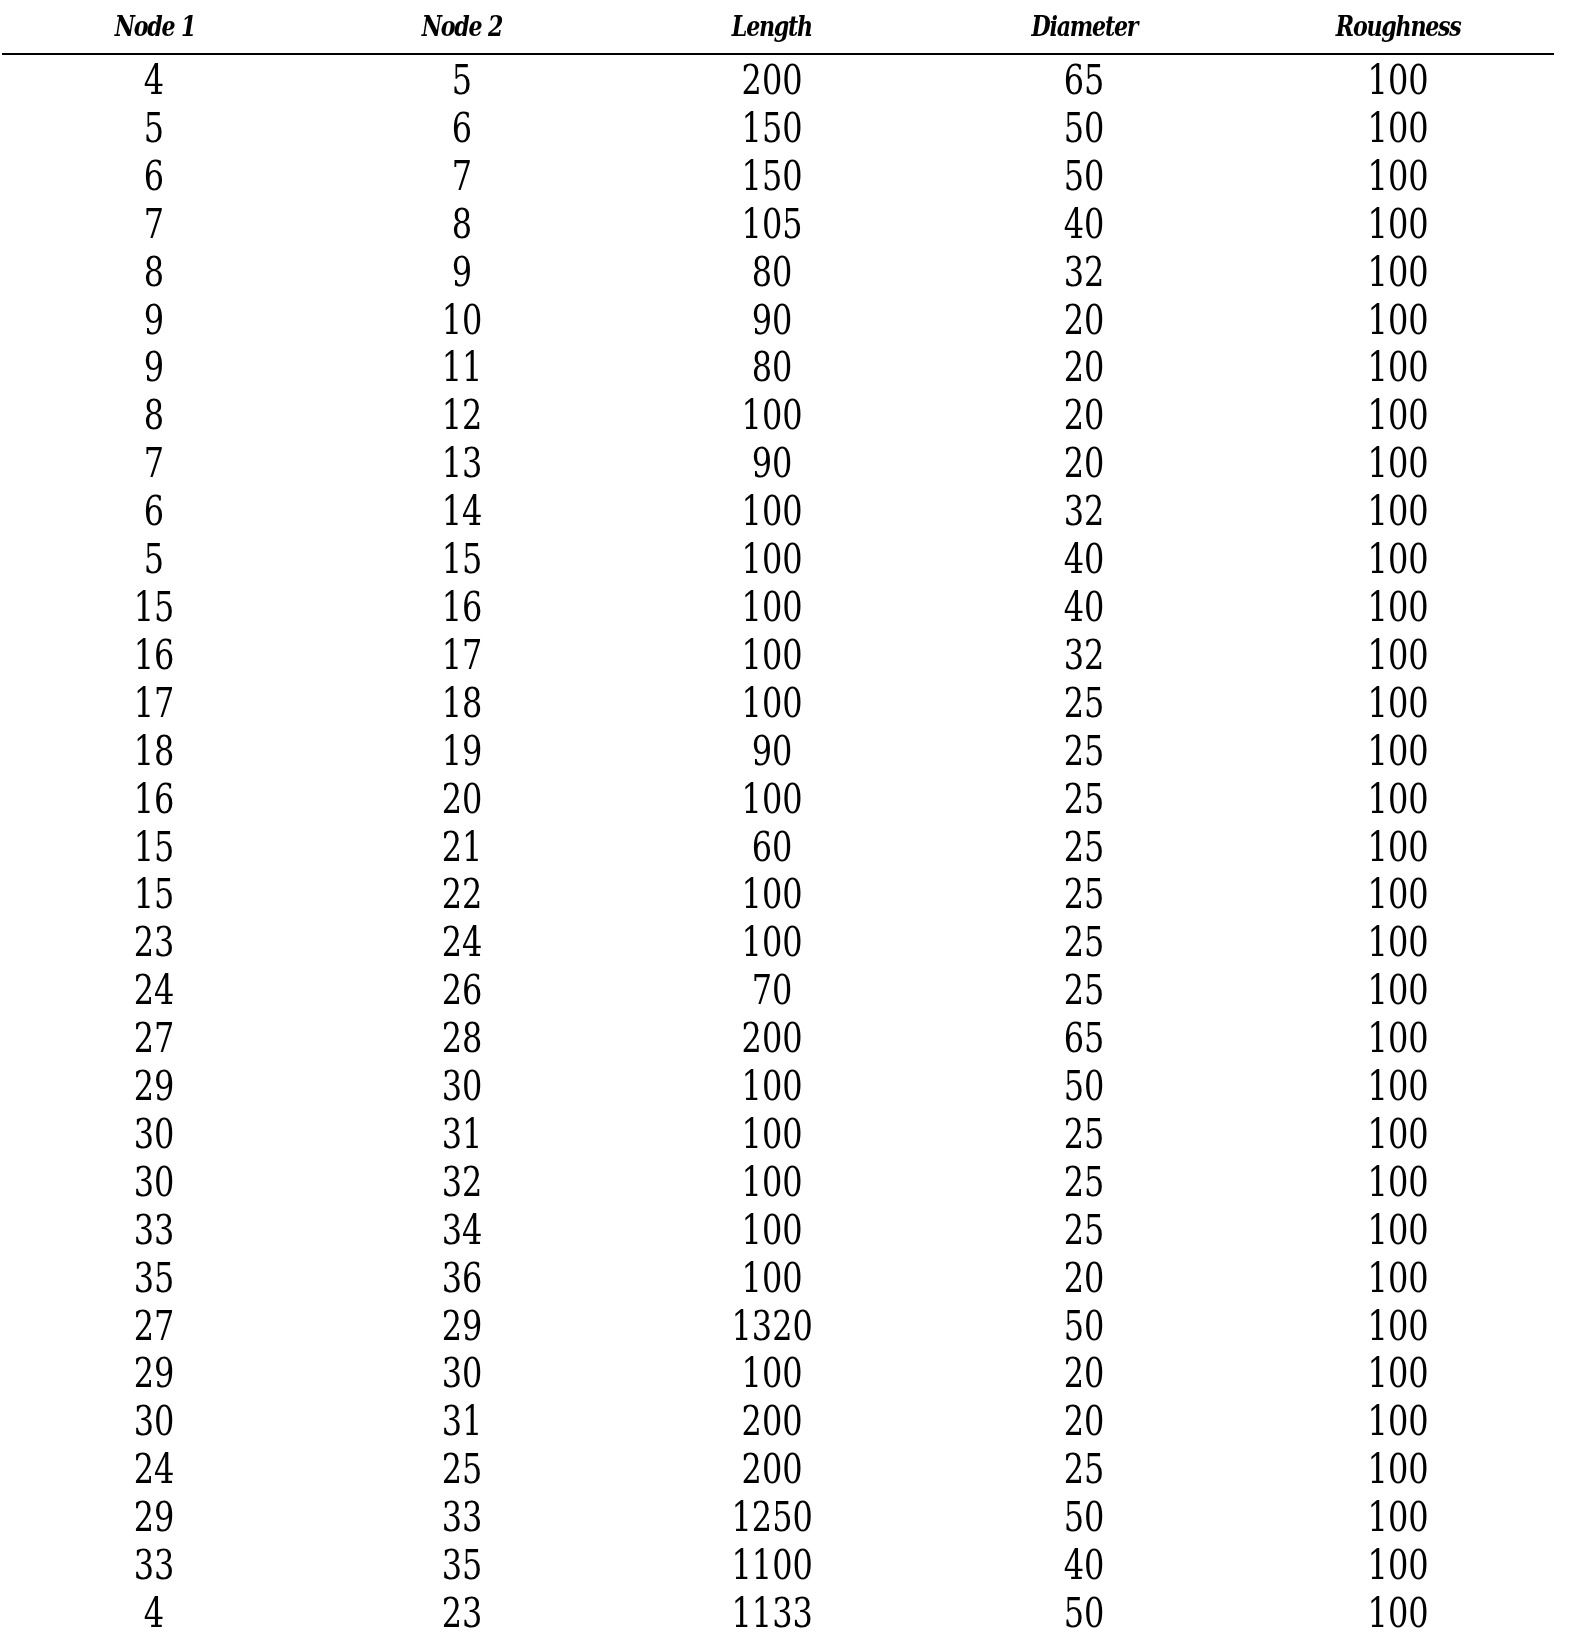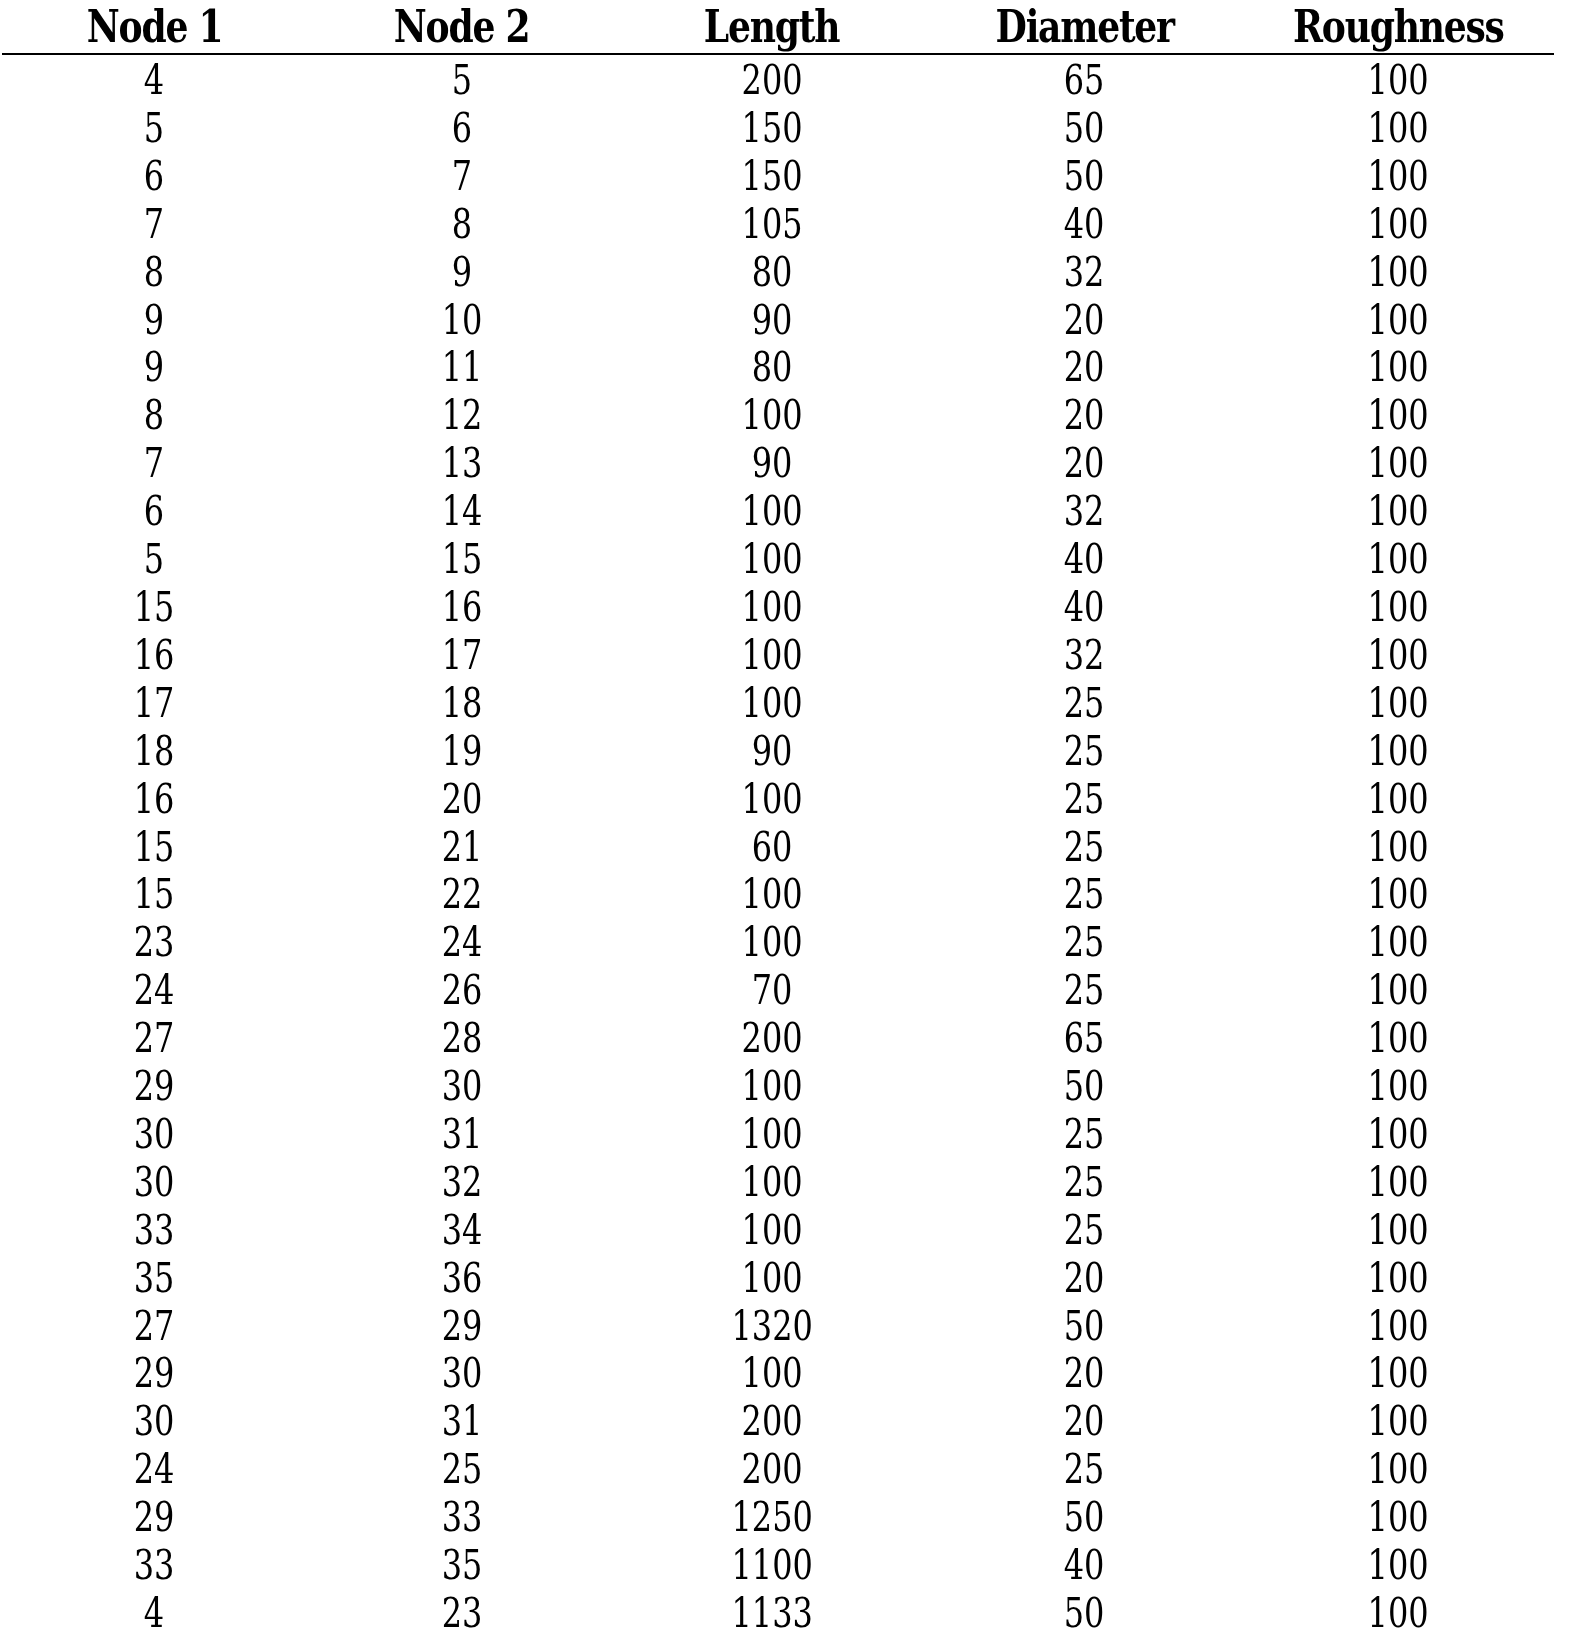--- a/index.html
+++ b/index.html
@@ -26,28 +26,29 @@
       width: 1552px;
       table-layout: fixed;
     }
     col.c1 { width: 305px; }
     col.c2 { width: 310px; }
     col.c3 { width: 310px; }
     col.c4 { width: 315px; }
     col.c5 { width: 312px; }
     thead th {
       font-weight: bold;
-      font-size: 44px;
+      font-size: 27px;
       height: 53px;
       padding: 0;
       text-align: center;
       vertical-align: middle;
       border-bottom: 2.5px solid #000000;
       letter-spacing: -1.5px;
       transform-origin: center;
+      font-style: italic;
     }
     thead th span {
       display: inline-block;
       transform: scaleX(0.82);
     }
     tbody td {
       font-size: 41px;
       height: 47.9px;
       padding: 0;
       text-align: center;

